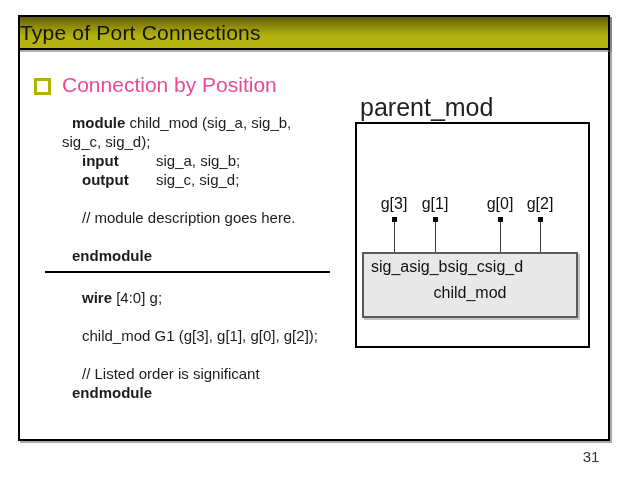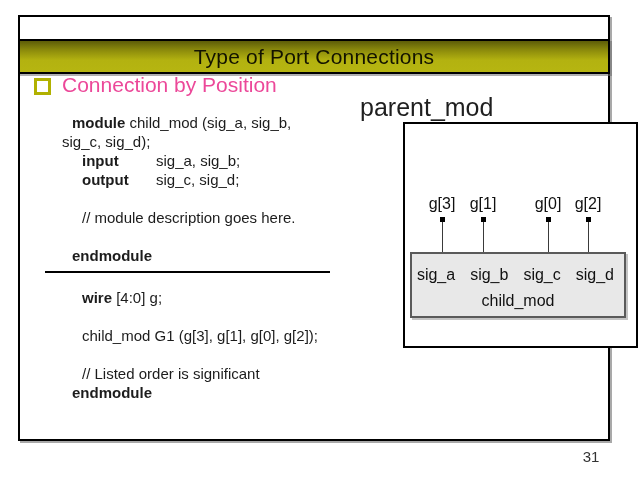--- a/index.html
+++ b/index.html
@@ -10,21 +10,21 @@
   .slide {
     position:absolute; left:18px; top:15px; width:588px; height:422px;
     border:2px solid #000; background:#fff;
     box-shadow:2px 2px 0 #a9a9a9;
   }
   .titlebar {
     position:absolute; left:-2px; top:-2px; right:-2px; height:31px;
     border:2px solid #000;
     background:linear-gradient(to bottom, #5d5d08 0%, #8f8e0c 32%, #b3b210 62%, #b6b511 100%);
     box-shadow:2px 2px 0 rgba(110,110,110,0.55);
-    display:flex; align-items:center; justify-content:center;margin-top:24px;
+    display:flex; align-items:center; justify-content:flex-start;
   }
   .title-text { font-size:21px; color:#131300; letter-spacing:0.2px; }
   .heading { position:absolute; left:14px; top:56px; display:flex; align-items:center; }
   .bullet {
     width:11px; height:11px; border:3px solid #b1b100; background:#fff;
     margin-right:11px; margin-top:2px;
   }
   .heading-text { font-size:21px; color:#ec4899; }
   .code {
     position:absolute; left:26px; width:310px;
@@ -34,28 +34,28 @@
   .code2 { top:271px; }
   .codeline { white-space:pre; }
   .codeline.l1 { padding-left:10px; }
   .codeline.l2 { padding-left:20px; }
   .b { font-weight:bold; }
   .kwcol { display:inline-block; min-width:74px; font-weight:bold; }
   .sep { position:absolute; left:25px; top:254px; width:285px; height:2px; background:#000; }
   .parent-label { position:absolute; left:340px; top:76px; width:230px; text-align:left; font-size:25px; color:#1f1f1f; }
   .diagram {
     position:absolute; left:335px; top:105px; width:231px; height:222px;
-    border:2px solid #000; background:#fff;margin-left:48px;
+    border:2px solid #000; background:#fff;
   }
   .graybox {
     position:absolute; left:5px; top:128px; width:216px; height:66px;
     box-sizing:border-box; background:#e8e8e8; border:2px solid #5a5a5a;
     box-shadow:2px 2px 0 #c4c4c4;
   }
-  .ports { display:flex; justify-content:flex-end; padding:12px 10px 0 7px; font-size:16px; color:#111;gap:15px; }
+  .ports { display:flex; justify-content:flex-start; padding:4px 10px 0 7px; font-size:16px; color:#111; }
   .childlabel { text-align:center; margin-top:8px; font-size:16px; color:#111; }
   .glabel { position:absolute; width:48px; top:71px; text-align:center; font-size:16px; color:#111; }
   .dot { position:absolute; width:5px; height:5px; top:93px; background:#000; }
   .wire { position:absolute; width:1px; height:30px; top:98px; background:#3a3a3a; }
   .pagenum { position:absolute; left:578px; top:448px; width:26px; text-align:center; font-size:15px; color:#333; }
 </style>
 </head>
 <body>
 
 <div class="slide">

